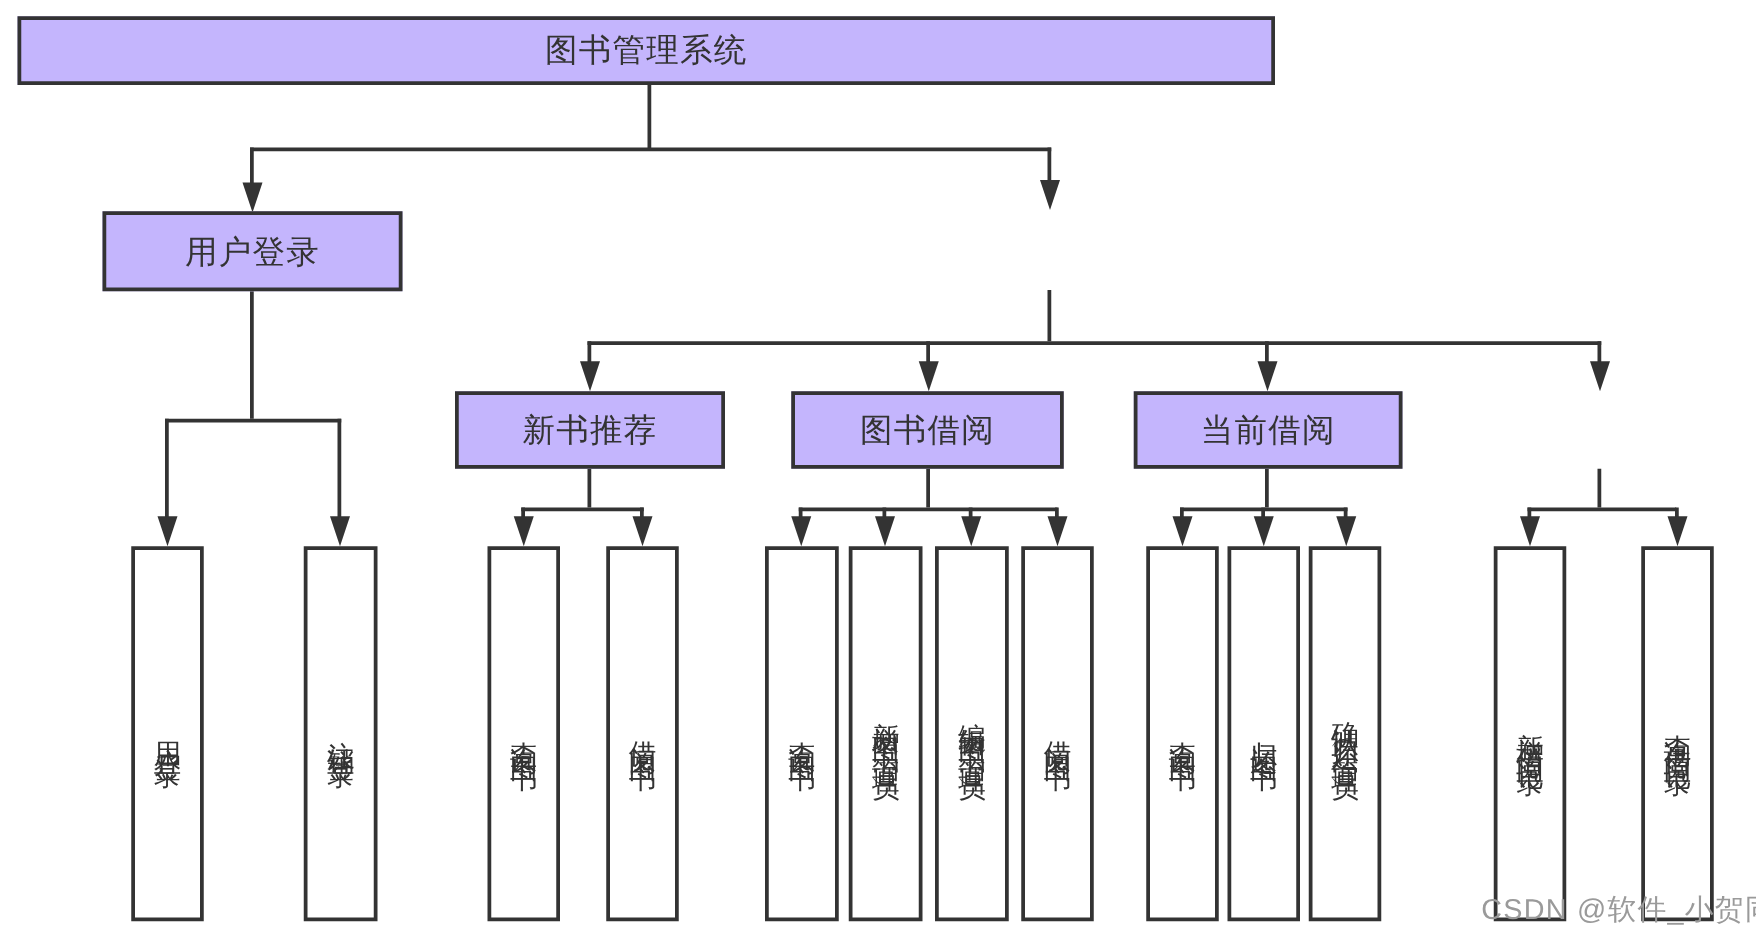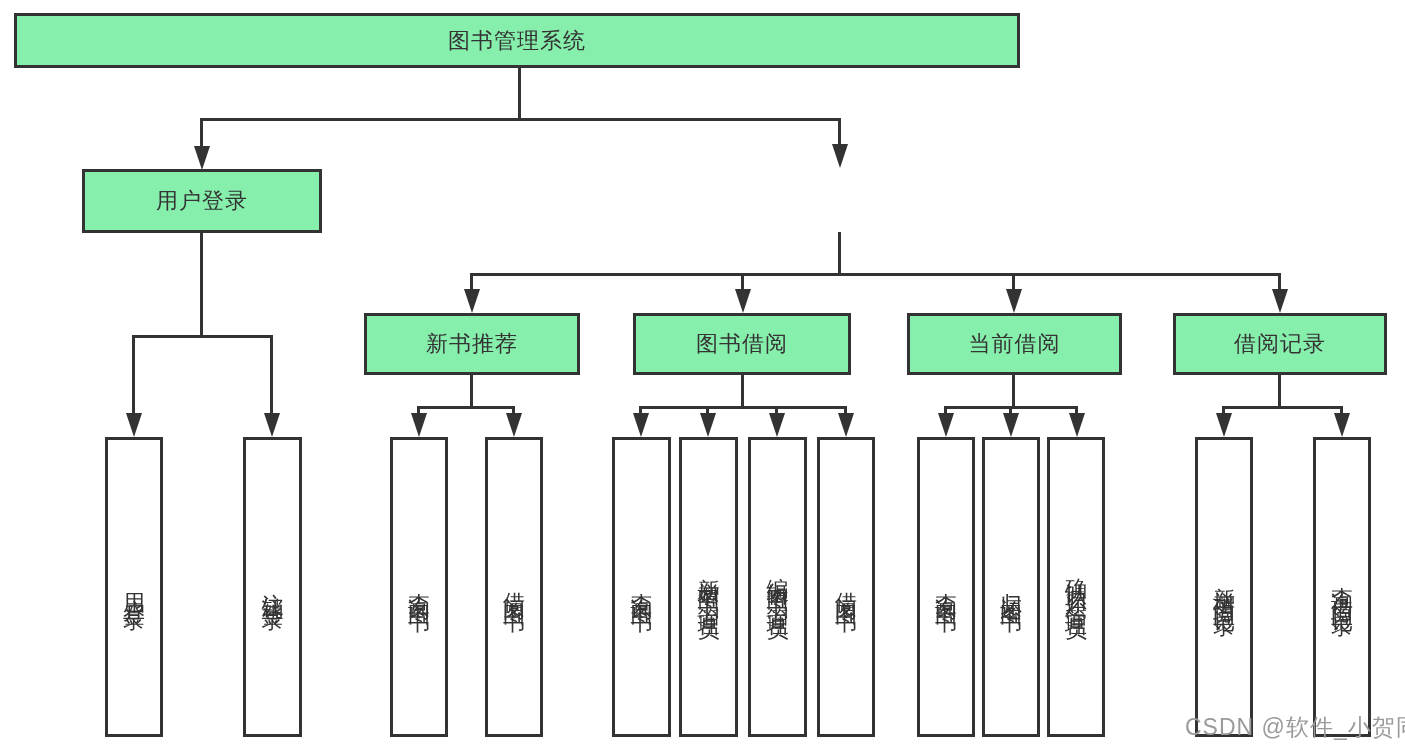--- a/index.html
+++ b/index.html
@@ -10,25 +10,25 @@
     background: #ffffff;
     overflow: hidden;
     font-family: "Liberation Sans", sans-serif;
     color: #333333;
   }
   
   .node {
     position: absolute;
     box-sizing: border-box;
     border: 3px solid #333333;
-    background: #86efac;
+    background: #c4b5fd;
     display: flex;
     align-items: center;
     justify-content: center;
-    font-size: 22px;
+    font-size: 26px;
     letter-spacing: 1px;
     z-index: 2;
   }
   
   .vnode {
     position: absolute;
     box-sizing: border-box;
     border: 3px solid #333333;
     background: #ffffff;
     display: flex;
@@ -105,23 +105,20 @@
 
   <div class="node" style="left:364px; top:313px; width:216px; height:62px;">
     <span>新书推荐</span>
   </div>
   <div class="node" style="left:633px; top:313px; width:218px; height:62px;">
     <span>图书借阅</span>
   </div>
   <div class="node" style="left:907px; top:313px; width:215px; height:62px;">
     <span>当前借阅</span>
   </div>
-  <div class="node" style="left:1173px; top:313px; width:214px; height:62px;">
-    <span>借阅记录</span>
-  </div>
 
   <div class="vline" style="left:470px; top:375px; height:31px;"></div>
   <div class="hline" style="left:417px; top:406px; width:98px;"></div>
   <div class="vline" style="left:417px; top:406px; height:12px;"></div>
   <div class="arrowhead" style="left:411px; top:413px;"></div>
   <div class="vline" style="left:512px; top:406px; height:12px;"></div>
   <div class="arrowhead" style="left:506px; top:413px;"></div>
 
   <div class="vline" style="left:741px; top:375px; height:31px;"></div>
   <div class="hline" style="left:639px; top:406px; width:207px;"></div>

